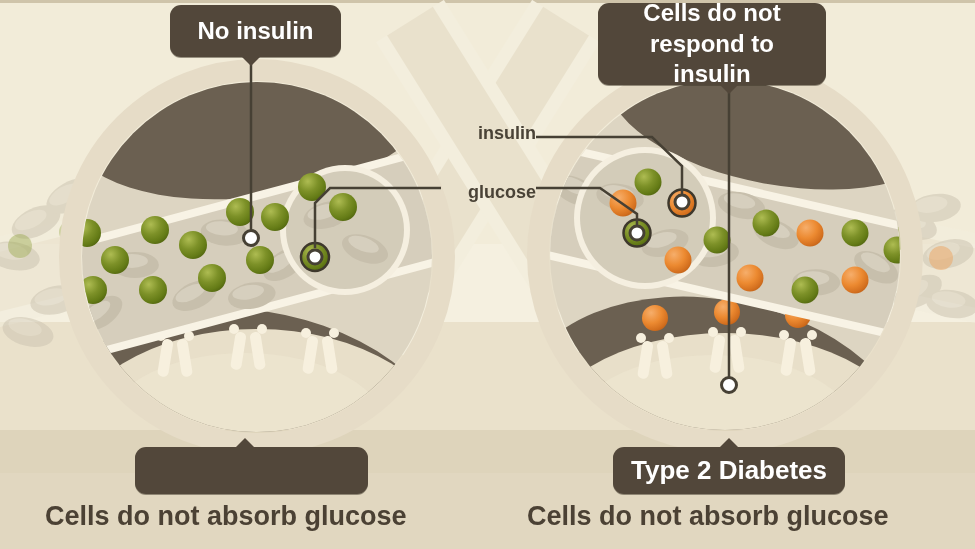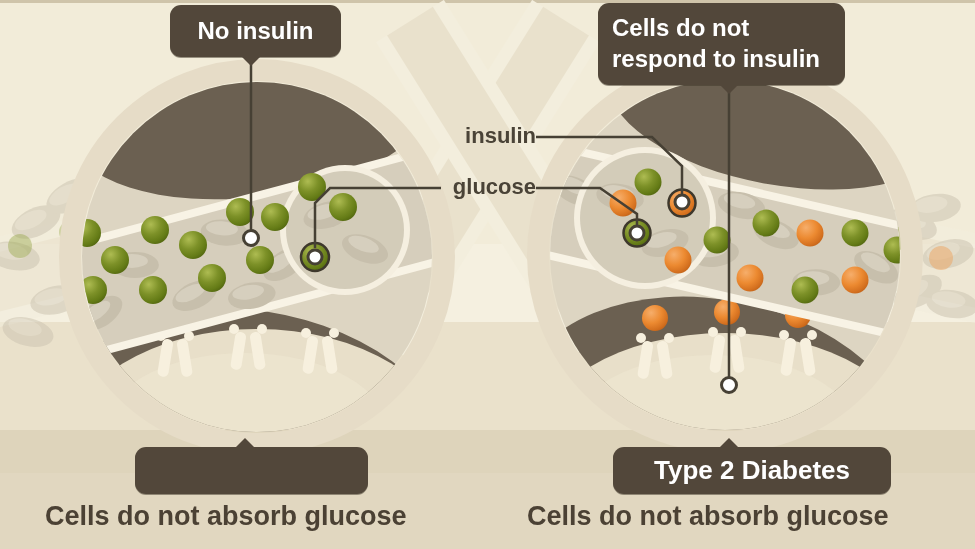--- a/index.html
+++ b/index.html
@@ -23,28 +23,28 @@
   .callout{
     position:absolute;z-index:4;background:#52473a;color:#fff;
     font-weight:bold;box-sizing:border-box;
     display:flex;align-items:center;border-radius:11px;
     box-shadow:0 1px 0 rgba(62,53,40,.5);
   }
   .callout .ptr{position:absolute;width:0;height:0;border-left:10px solid transparent;border-right:10px solid transparent;}
   .ptr-down{bottom:-9px;border-top:10px solid #52473a;}
   .ptr-up{top:-9px;border-bottom:10px solid #52473a;}
   .cb-no-insulin{left:170px;top:5px;width:171px;height:52px;font-size:24px;justify-content:center;}
-  .cb-respond{left:598px;top:3px;width:247px;height:82px;font-size:24px;line-height:1.28;padding:8px 14px;text-align:left;}
+  .cb-respond{left:598px;top:3px;width:228px;height:82px;font-size:24px;line-height:1.28;padding:8px 14px;text-align:center;}
   .cb-type1{left:135px;top:447px;width:233px;height:47px;font-size:26px;justify-content:center;}
-  .cb-type2{left:613px;top:447px;width:278px;height:47px;font-size:26px;justify-content:center;}
+  .cb-type2{left:613px;top:447px;width:232px;height:47px;font-size:26px;justify-content:center;}
   .side-label{
-    position:absolute;z-index:4;color:#4a4337;font-weight:bold;font-size:22px;text-align:right;
+    position:absolute;z-index:4;color:#4a4337;font-weight:bold;font-size:18px;text-align:right;
   }
   .lbl-insulin{left:396px;top:123px;width:140px;}
-  .lbl-glucose{left:391px;top:174px;width:145px;text-align:right;}
+  .lbl-glucose{left:391px;top:182px;width:145px;text-align:right;}
   .caption{
     position:absolute;z-index:4;color:#4b4134;font-weight:bold;font-size:27px;text-align:left;width:400px;
   }
   .cap-left{left:45px;top:501px;}
   .cap-right{left:527px;top:501px;}
 </style>
 </head>
 <body>
 
 <div class="stage">

